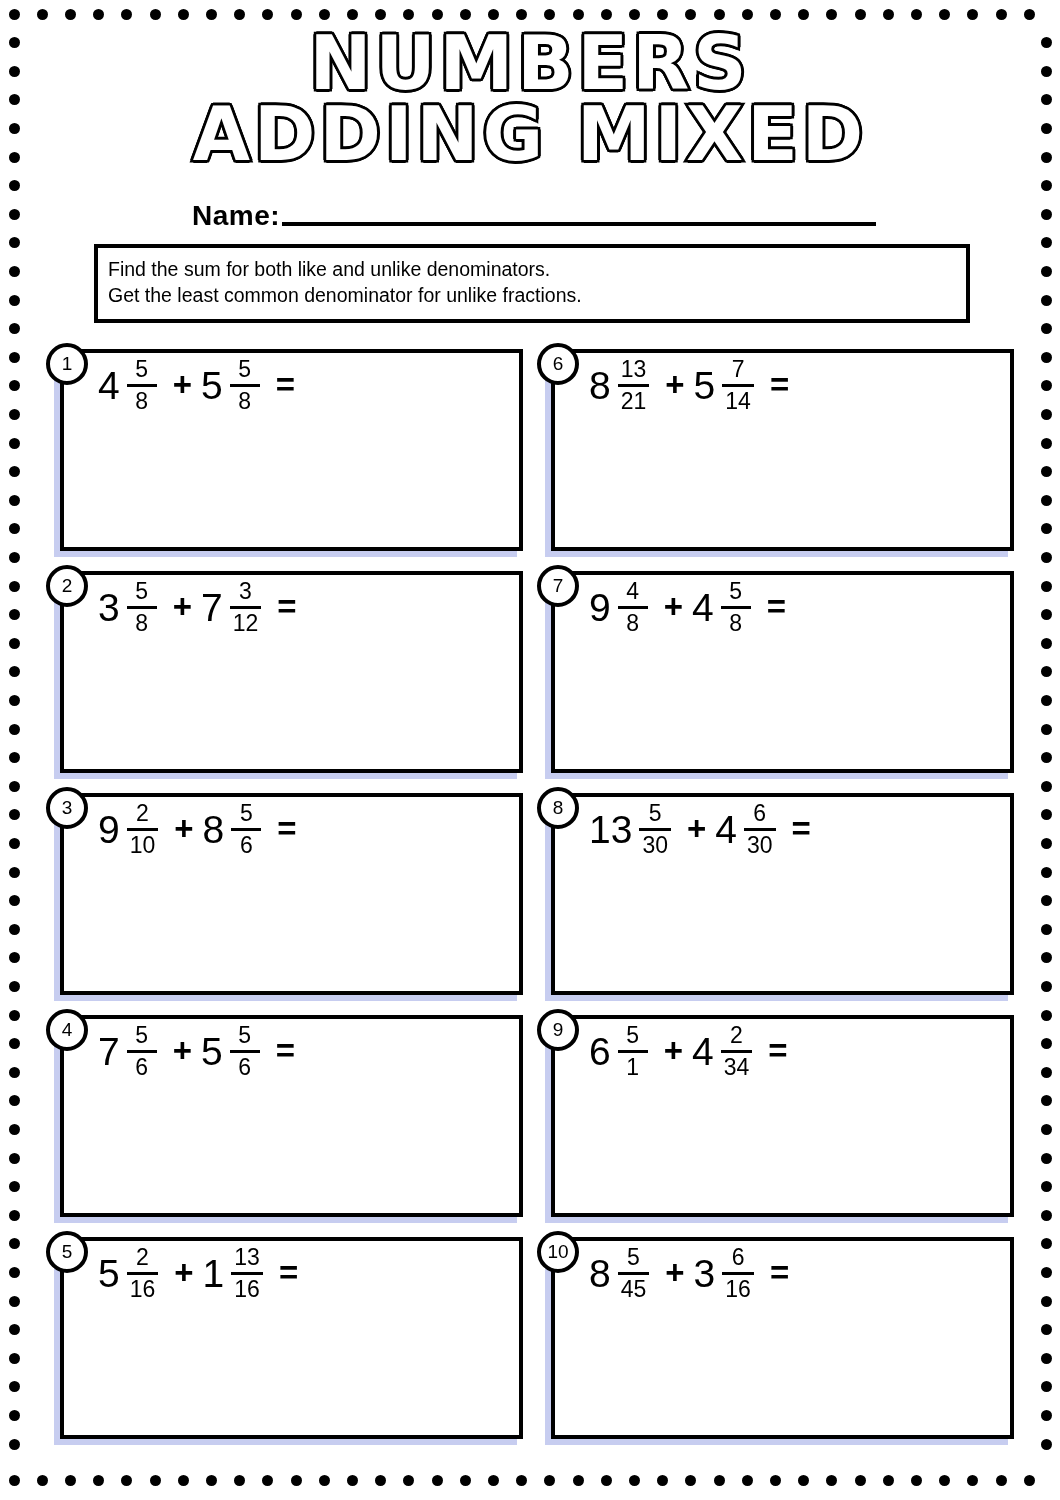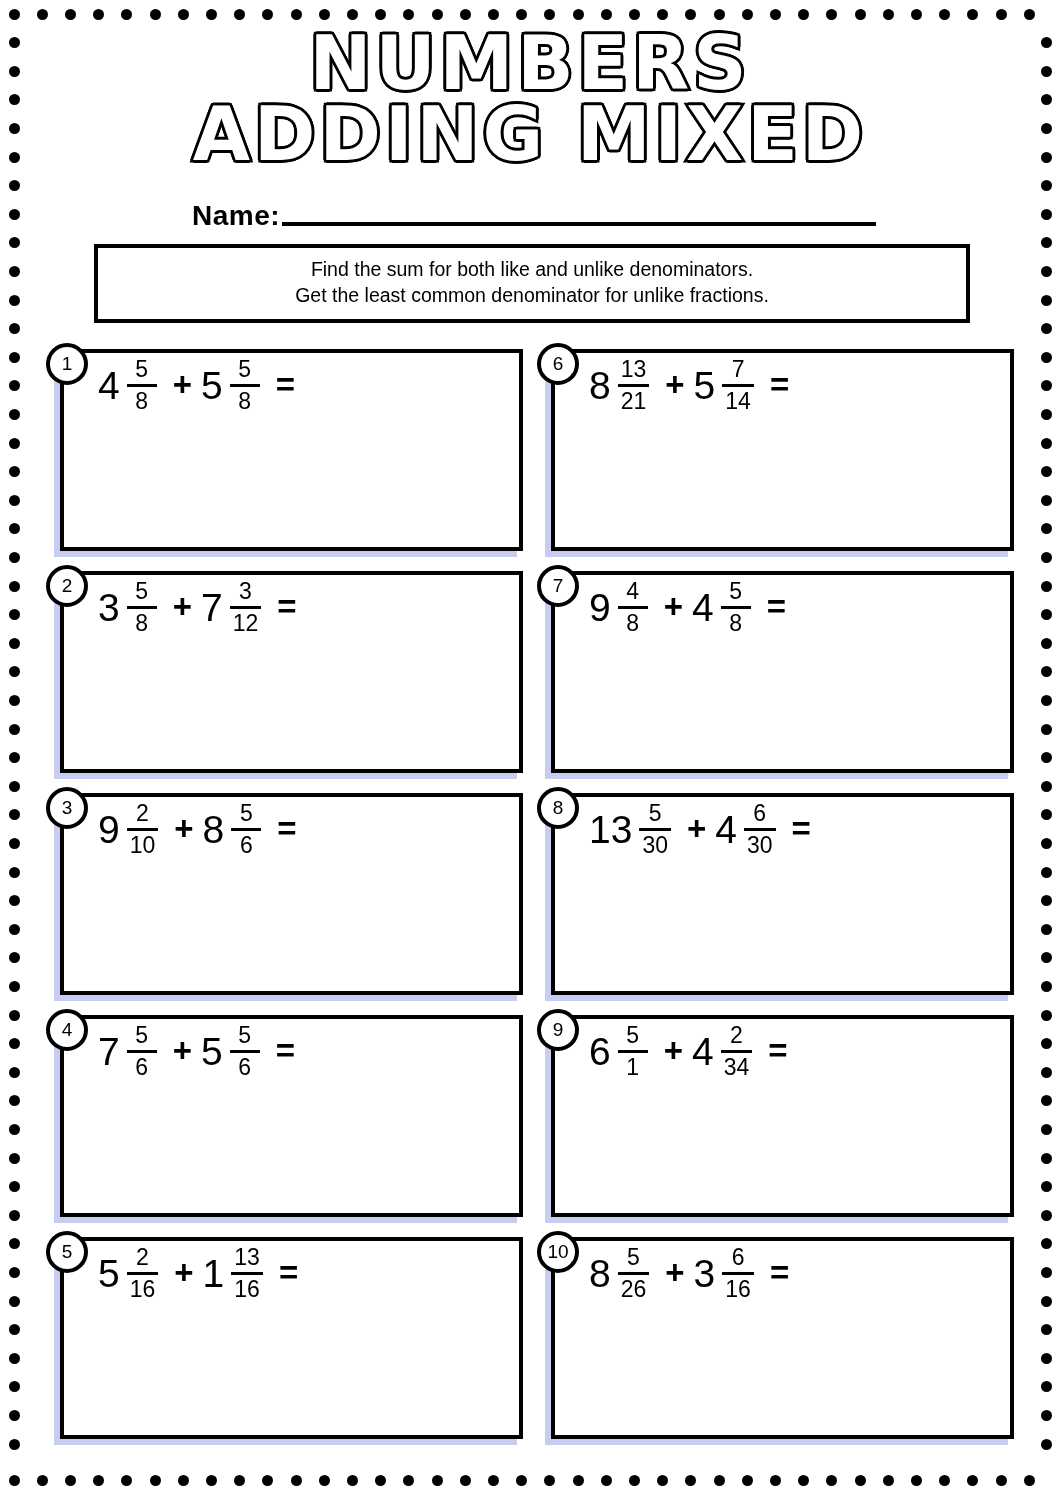--- a/index.html
+++ b/index.html
@@ -82,21 +82,21 @@
     margin-left: 2px;
   }
 
   
   .directions {
     margin-top: 12px;
     margin-left: 50px;
     margin-right: 46px;
     border: 4px solid #000;
     background: #ffffff;
-    text-align: center;
+    text-align: left;
     padding: 8px 10px 10px 10px;
   }
   .directions p {
     margin: 0;
     font-size: 19.5px;
     line-height: 1.35;
     color: #000;
     font-family: "Liberation Sans", sans-serif;
   }
 
@@ -610,21 +610,21 @@
       <div class="cell">
         <div class="qbox"></div>
         <div class="num-badge">
           <span>10</span>
         </div>
         <div class="expr">
           <span class="whole">8</span>
           <span class="frac">
             <span class="numer">5</span>
             <span class="bar"></span>
-            <span class="denom">26</span>
+            <span class="denom">45</span>
           </span>
           <span class="op">+</span>
           <span class="whole">3</span>
           <span class="frac">
             <span class="numer">6</span>
             <span class="bar"></span>
             <span class="denom">16</span>
           </span>
           <span class="eq">=</span>
         </div>

